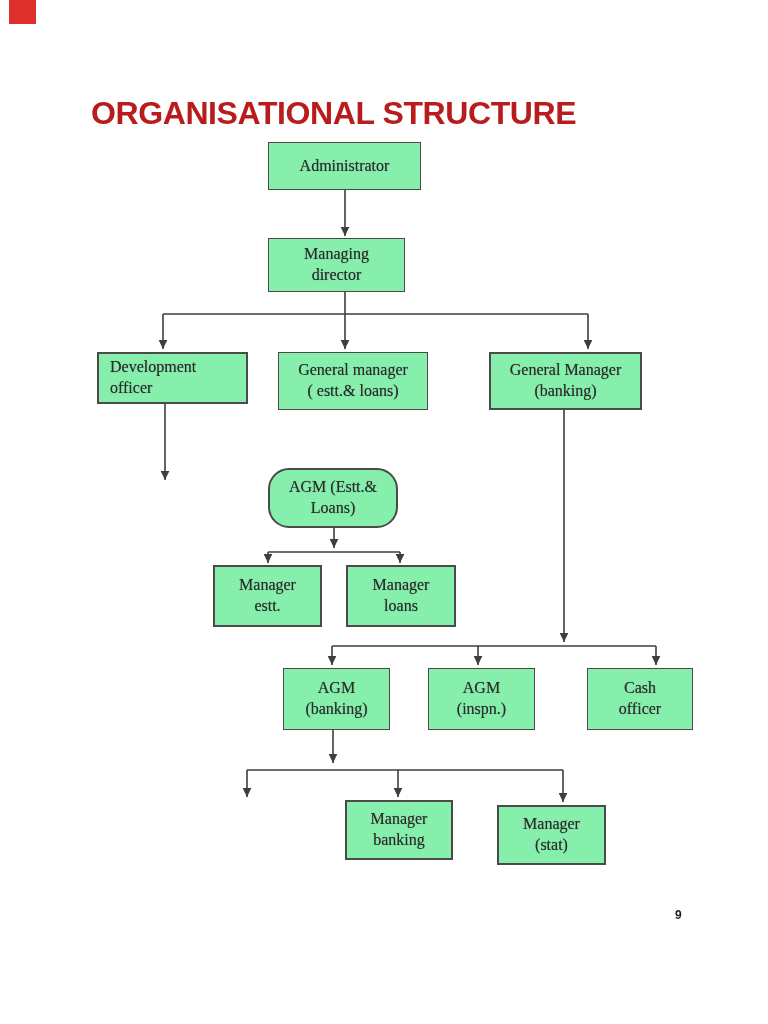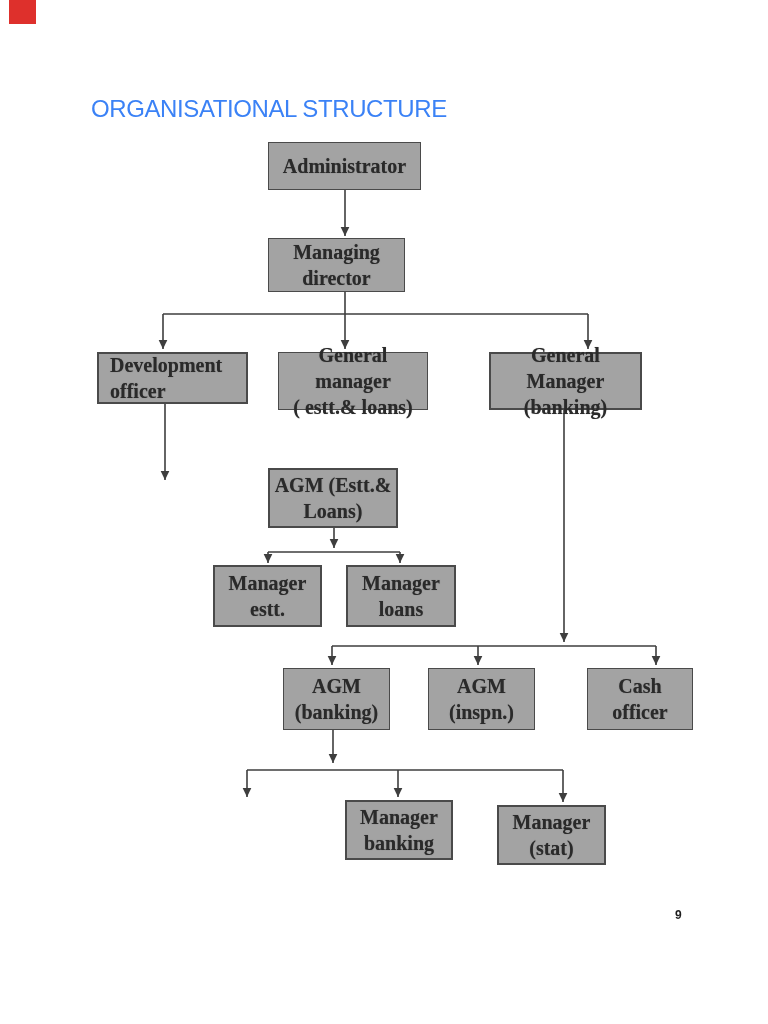--- a/index.html
+++ b/index.html
@@ -18,56 +18,55 @@
   .scan-mark {
     position: absolute;
     left: 9px; top: 0;
     width: 27px; height: 24px;
     background: #de302c;
   }
   .title {
     position: absolute;
     left: 91px; top: 95px;
     font-family: "Liberation Sans", sans-serif;
-    font-weight: 400;
-    font-size: 24px;
+    font-weight: 700;
+    font-size: 32px;
     letter-spacing: -0.4px;
-    color: #3b82f6;
+    color: #b91c1c;
     white-space: nowrap;
   }
   .connectors {
     position: absolute;
     left: 0; top: 0;
     width: 768px; height: 1024px;
     pointer-events: none;
   }
   .node {
     position: absolute;
     display: flex;
     align-items: center;
     justify-content: center;
     text-align: center;
     white-space: pre-line;
     border: 1.5px solid #4a4a4a;
-    background: #a3a3a3;
+    background: #86efac;
     color: #2a2a2a;
-    font-size: 20px;
+    font-size: 16px;
     line-height: 1.3;
     text-shadow: 0 0 0.8px rgba(45,45,45,0.55);
-    font-weight: bold;
   }
   
   .n-admin  { left: 268px; top: 142px; width: 153px; height: 48px; }
   .n-md     { left: 268px; top: 238px; width: 137px; height: 54px; }
   .n-devoff { left:  97px; top: 352px; width: 151px; height: 52px; border-width: 2px;
               justify-content: flex-start; text-align: left; padding-left: 11px; }
   .n-gmel   { left: 278px; top: 352px; width: 150px; height: 58px; }
   .n-gmb    { left: 489px; top: 352px; width: 153px; height: 58px; border-width: 2.5px; }
   .n-asst   { left:  97px; top: 483px; width: 151px; height: 50px; border-width: 1.7px; }
-  .n-agmel  { left: 268px; top: 468px; width: 130px; height: 60px; border-width: 2px; }
+  .n-agmel  { left: 268px; top: 468px; width: 130px; height: 60px; border-width: 2px; border-radius: 21px; }
   .n-mest   { left: 213px; top: 565px; width: 109px; height: 62px; border-width: 2px; }
   .n-mloans { left: 346px; top: 565px; width: 110px; height: 62px; border-width: 2px; }
   .n-agmb   { left: 283px; top: 668px; width: 107px; height: 62px; border-width: 1.7px; }
   .n-agmi   { left: 428px; top: 668px; width: 107px; height: 62px; border-width: 1.7px; }
   .n-cash   { left: 587px; top: 668px; width: 106px; height: 62px; border-width: 1.7px; text-align: center; }
   .n-comp   { left: 188px; top: 800px; width: 108px; height: 62px; border-width: 2px; }
   .n-mbank  { left: 345px; top: 800px; width: 108px; height: 60px; border-width: 2px; }
   .n-mstat  { left: 497px; top: 805px; width: 109px; height: 60px; border-width: 2px; }
   .page-number {
     position: absolute;

